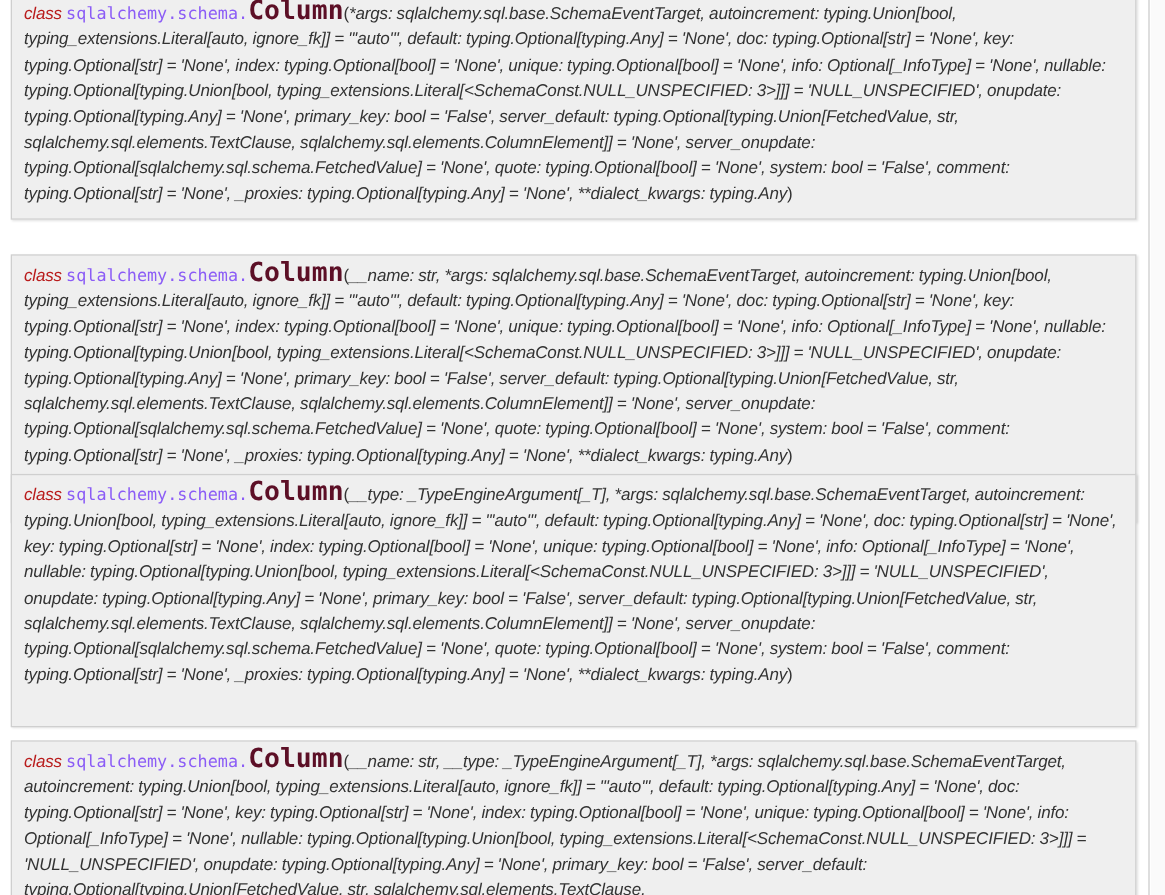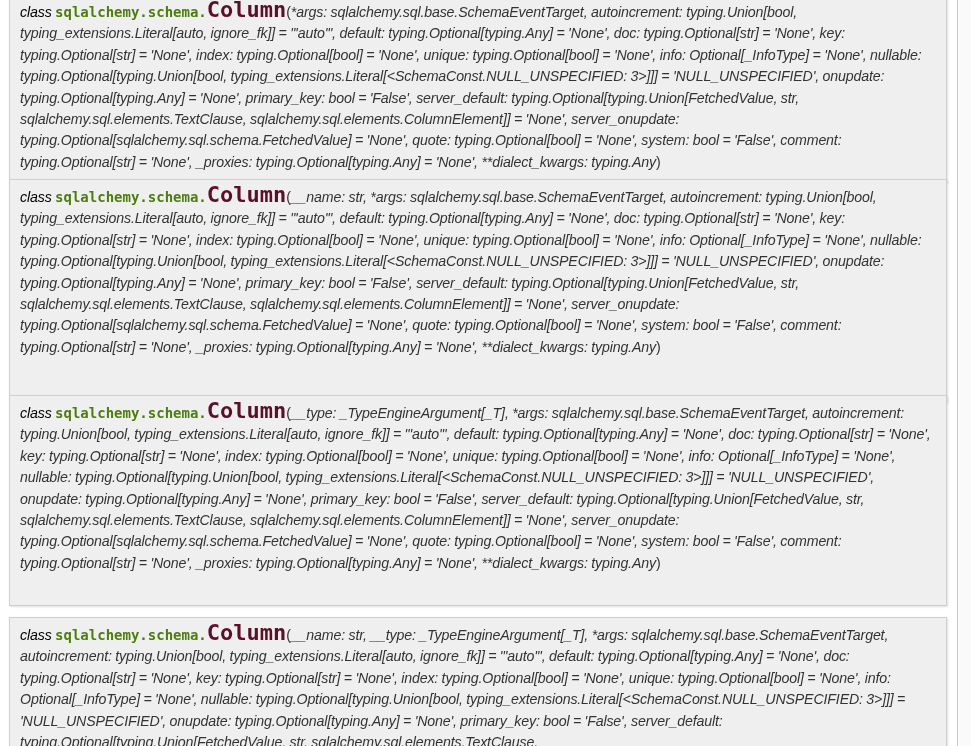--- a/index.html
+++ b/index.html
@@ -45,29 +45,28 @@
     color: #333333;
   }
   .sig-box p {
     margin: 0;
     font-style: italic;
     letter-spacing: -0.15px;
     word-spacing: -0.3px;
   }
   .kw {
     font-style: italic;
-    color: #000000;
+    color: #b91c1c;
   }
   .mod {
     font-family: "DejaVu Sans Mono", "Liberation Mono", monospace;
     font-style: normal;
-    color: #4d7c0f;
+    color: #8b5cf6;
     font-size: 14px;
     letter-spacing: 0;
-    font-weight: bold;
   }
   .name {
     font-family: "DejaVu Sans Mono", "Liberation Mono", monospace;
     font-style: normal;
     font-weight: bold;
     color: #5c0f26;
     font-size: 22px;
     letter-spacing: 0;
   }
   .paren {
@@ -79,21 +78,21 @@
 </head>
 <body>
 
 <div class="page"></div>
 <div class="right-gutter"></div>
 
 <div class="sig-box" style="top:-6px; height:189px;">
   <p><span class="kw">class</span> <span class="mod">sqlalchemy.schema.</span><span class="name">Column</span><span class="paren">(</span><span class="params">*args: sqlalchemy.sql.base.SchemaEventTarget, autoincrement: typing.Union[bool, typing_extensions.Literal[auto, ignore_fk]] = "'auto'", default: typing.Optional[typing.Any] = 'None', doc: typing.Optional[str] = 'None', key: typing.Optional[str] = 'None', index: typing.Optional[bool] = 'None', unique: typing.Optional[bool] = 'None', info: Optional[_InfoType] = 'None', nullable: typing.Optional[typing.Union[bool, typing_extensions.Literal[&lt;SchemaConst.NULL_UNSPECIFIED: 3&gt;]]] = 'NULL_UNSPECIFIED', onupdate: typing.Optional[typing.Any] = 'None', primary_key: bool = 'False', server_default: typing.Optional[typing.Union[FetchedValue, str, sqlalchemy.sql.elements.TextClause, sqlalchemy.sql.elements.ColumnElement]] = 'None', server_onupdate: typing.Optional[sqlalchemy.sql.schema.FetchedValue] = 'None', quote: typing.Optional[bool] = 'None', system: bool = 'False', comment: typing.Optional[str] = 'None', _proxies: typing.Optional[typing.Any] = 'None', **dialect_kwargs: typing.Any</span><span class="paren">)</span></p>
 </div>
 
-<div class="sig-box" style="top:179px; height:224px;">
+<div class="sig-box" style="top:212px; height:224px;">
   <p><span class="kw">class</span> <span class="mod">sqlalchemy.schema.</span><span class="name">Column</span><span class="paren">(</span><span class="params">__name: str, *args: sqlalchemy.sql.base.SchemaEventTarget, autoincrement: typing.Union[bool, typing_extensions.Literal[auto, ignore_fk]] = "'auto'", default: typing.Optional[typing.Any] = 'None', doc: typing.Optional[str] = 'None', key: typing.Optional[str] = 'None', index: typing.Optional[bool] = 'None', unique: typing.Optional[bool] = 'None', info: Optional[_InfoType] = 'None', nullable: typing.Optional[typing.Union[bool, typing_extensions.Literal[&lt;SchemaConst.NULL_UNSPECIFIED: 3&gt;]]] = 'NULL_UNSPECIFIED', onupdate: typing.Optional[typing.Any] = 'None', primary_key: bool = 'False', server_default: typing.Optional[typing.Union[FetchedValue, str, sqlalchemy.sql.elements.TextClause, sqlalchemy.sql.elements.ColumnElement]] = 'None', server_onupdate: typing.Optional[sqlalchemy.sql.schema.FetchedValue] = 'None', quote: typing.Optional[bool] = 'None', system: bool = 'False', comment: typing.Optional[str] = 'None', _proxies: typing.Optional[typing.Any] = 'None', **dialect_kwargs: typing.Any</span><span class="paren">)</span></p>
 </div>
 
 <div class="sig-box" style="top:395px; height:211px;">
   <p><span class="kw">class</span> <span class="mod">sqlalchemy.schema.</span><span class="name">Column</span><span class="paren">(</span><span class="params">__type: _TypeEngineArgument[_T], *args: sqlalchemy.sql.base.SchemaEventTarget, autoincrement: typing.Union[bool, typing_extensions.Literal[auto, ignore_fk]] = "'auto'", default: typing.Optional[typing.Any] = 'None', doc: typing.Optional[str] = 'None', key: typing.Optional[str] = 'None', index: typing.Optional[bool] = 'None', unique: typing.Optional[bool] = 'None', info: Optional[_InfoType] = 'None', nullable: typing.Optional[typing.Union[bool, typing_extensions.Literal[&lt;SchemaConst.NULL_UNSPECIFIED: 3&gt;]]] = 'NULL_UNSPECIFIED', onupdate: typing.Optional[typing.Any] = 'None', primary_key: bool = 'False', server_default: typing.Optional[typing.Union[FetchedValue, str, sqlalchemy.sql.elements.TextClause, sqlalchemy.sql.elements.ColumnElement]] = 'None', server_onupdate: typing.Optional[sqlalchemy.sql.schema.FetchedValue] = 'None', quote: typing.Optional[bool] = 'None', system: bool = 'False', comment: typing.Optional[str] = 'None', _proxies: typing.Optional[typing.Any] = 'None', **dialect_kwargs: typing.Any</span><span class="paren">)</span></p>
 </div>
 
 <div class="sig-box" style="top:617px; height:160px;">
   <p><span class="kw">class</span> <span class="mod">sqlalchemy.schema.</span><span class="name">Column</span><span class="paren">(</span><span class="params">__name: str, __type: _TypeEngineArgument[_T], *args: sqlalchemy.sql.base.SchemaEventTarget, autoincrement: typing.Union[bool, typing_extensions.Literal[auto, ignore_fk]] = "'auto'", default: typing.Optional[typing.Any] = 'None', doc: typing.Optional[str] = 'None', key: typing.Optional[str] = 'None', index: typing.Optional[bool] = 'None', unique: typing.Optional[bool] = 'None', info: Optional[_InfoType] = 'None', nullable: typing.Optional[typing.Union[bool, typing_extensions.Literal[&lt;SchemaConst.NULL_UNSPECIFIED: 3&gt;]]] = 'NULL_UNSPECIFIED', onupdate: typing.Optional[typing.Any] = 'None', primary_key: bool = 'False', server_default: typing.Optional[typing.Union[FetchedValue, str, sqlalchemy.sql.elements.TextClause,</span><span class="paren"></span></p>
 </div>

